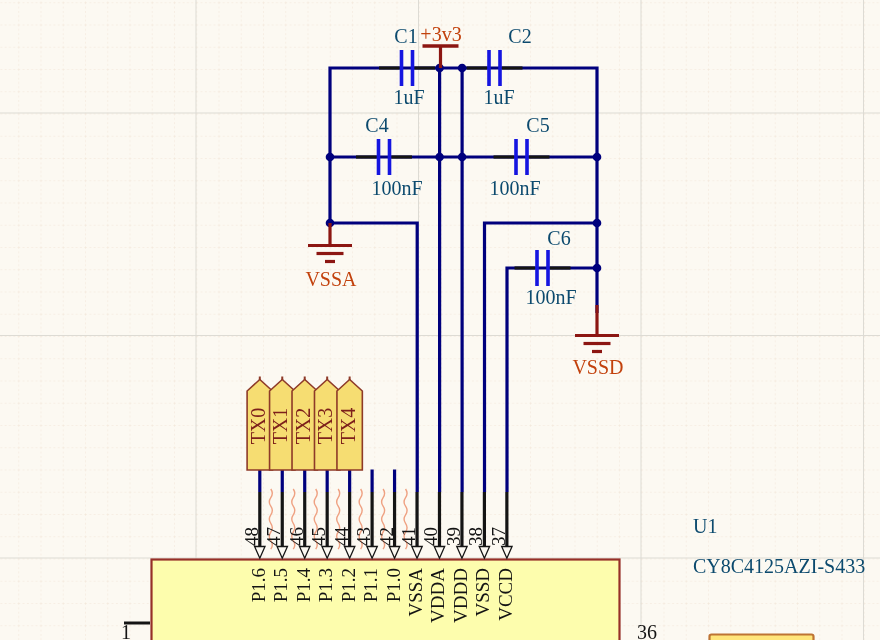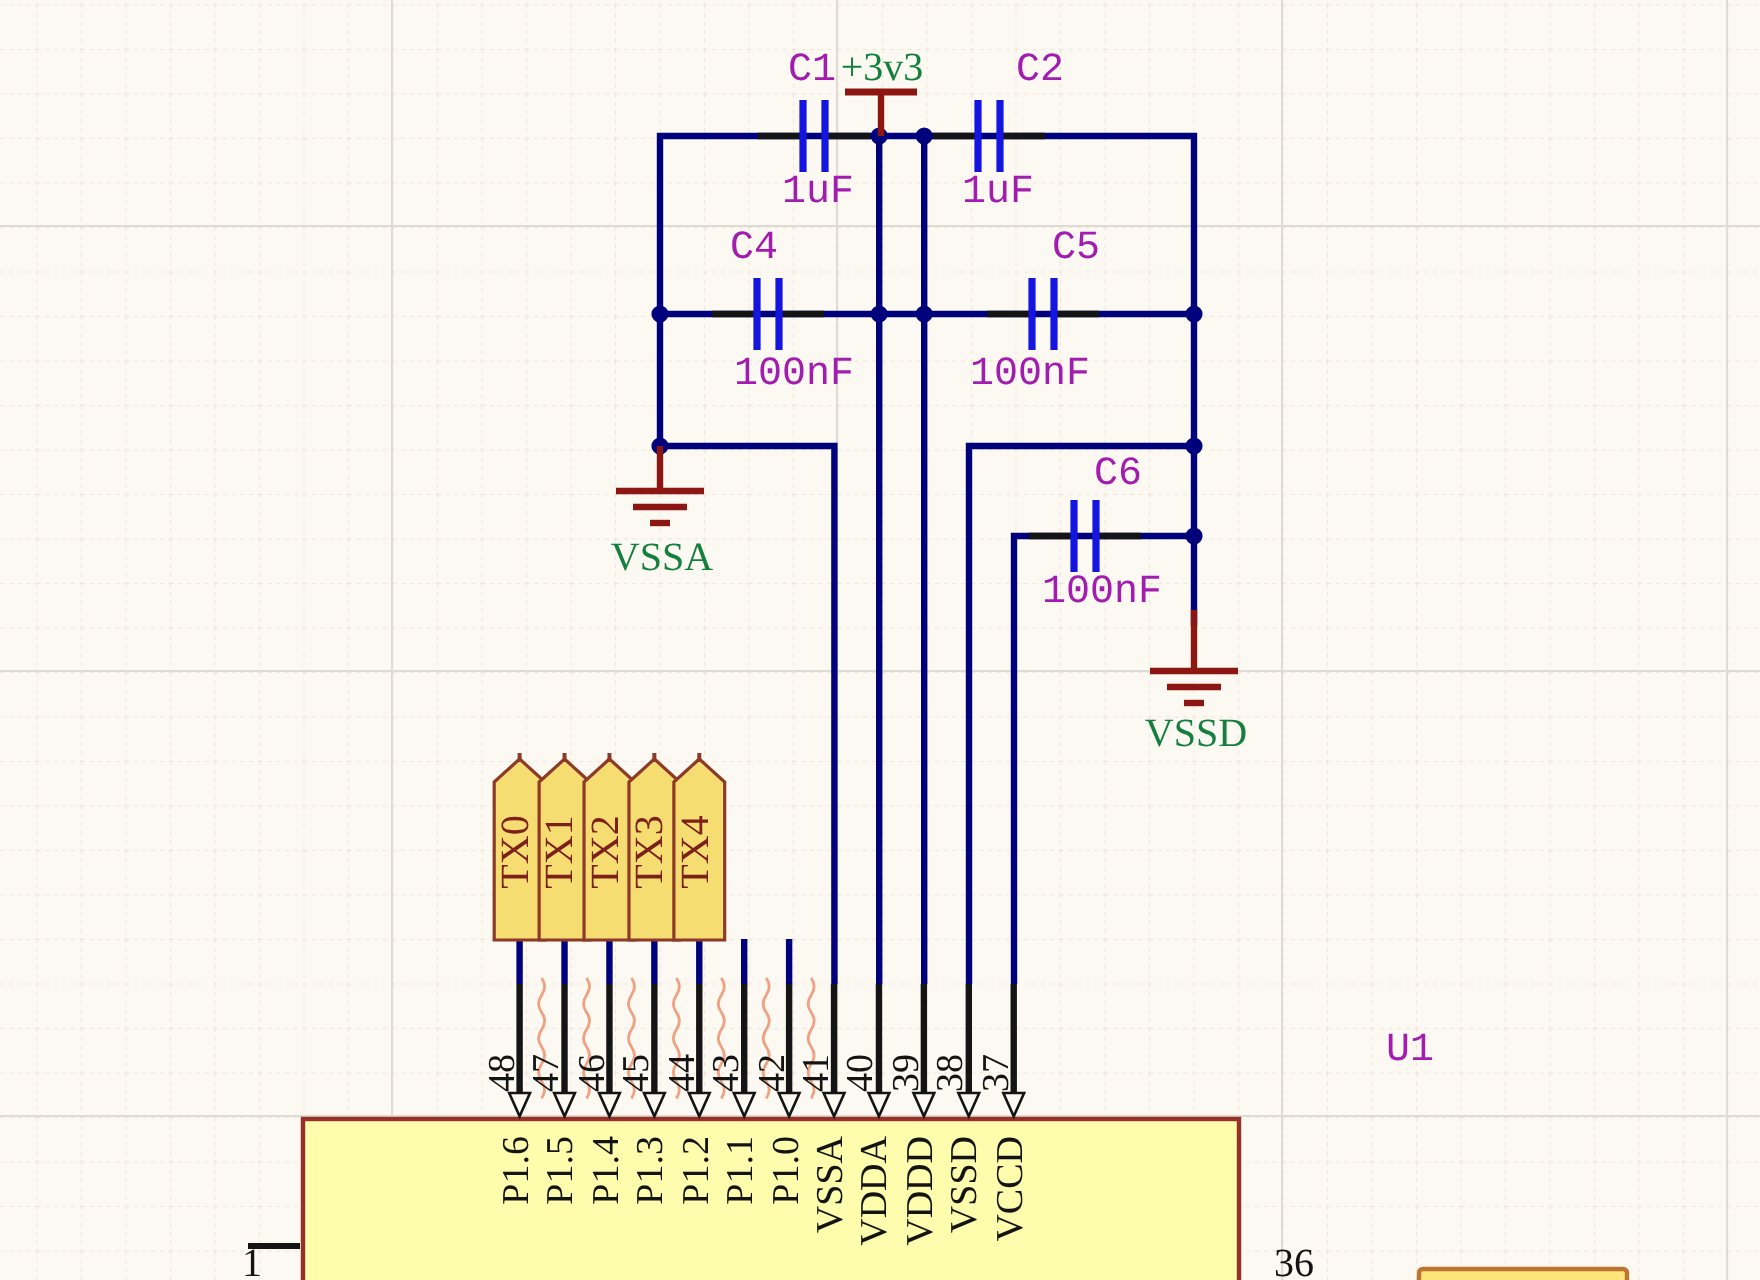--- a/index.html
+++ b/index.html
@@ -1,22 +1,22 @@
 <!DOCTYPE html>
 <html><head>
 <meta charset="utf-8">
 <style>
   html,body{margin:0;padding:0;}
   #stage{position:relative;width:880px;height:640px;background:#FCF9F2;overflow:hidden;
          font-family:"Liberation Serif",serif;}
   #stage svg{position:absolute;left:0;top:0;}
   .txt{position:absolute;white-space:nowrap;font-size:20px;line-height:20px;}
   .ctr{transform:translate(-50%,-50%);}
-  .blue{color:#a21caf;font-family:Liberation Mono, monospace;}
-  .red{color:#15803d;}
+  .blue{color:#0c4a6e;}
+  .red{color:#c2410c;}
   .blk{color:#141414;}
   .rot{transform:rotate(-90deg);transform-origin:0 0;}
   .pin-num{font-size:19px;line-height:20px;color:#141414;}
   .pin-name{font-size:19px;line-height:20px;color:#141414;width:80px;text-align:left;}
   .port-label{font-size:20px;line-height:20px;color:#7D201B;width:70px;text-align:center;}
 </style>
 </head>
 <body>
 
 <div id="stage">
@@ -174,20 +174,21 @@
   <div class="txt ctr blue" style="left:538px;top:125px">C5</div>
   <div class="txt ctr blue" style="left:515px;top:188px">100nF</div>
   <div class="txt ctr blue" style="left:559px;top:238px">C6</div>
   <div class="txt ctr blue" style="left:551px;top:297px">100nF</div>
 
   <div class="txt ctr red" style="left:441px;top:34px">+3v3</div>
   <div class="txt ctr red" style="left:331px;top:279px">VSSA</div>
   <div class="txt ctr red" style="left:598px;top:367px">VSSD</div>
 
   <div class="txt blue" style="left:693px;top:516px">U1</div>
+  <div class="txt blue" style="left:693px;top:556px">CY8C4125AZI-S433</div>
 
   <div class="txt ctr blk" style="left:126px;top:632px">1</div>
   <div class="txt ctr blk" style="left:647px;top:632px">36</div>
 
 <div class="txt rot pin-num" style="left: 241.8px; top: 545.5px;">48</div>
     <div class="txt rot pin-name" style="left: 248.8px; top: 648px; text-align: right;">P1.6</div>
     <div class="txt rot pin-num" style="left: 264.26px; top: 545.5px;">47</div>
     <div class="txt rot pin-name" style="left: 271.26px; top: 648px; text-align: right;">P1.5</div>
     <div class="txt rot pin-num" style="left: 286.72px; top: 545.5px;">46</div>
     <div class="txt rot pin-name" style="left: 293.72px; top: 648px; text-align: right;">P1.4</div>

